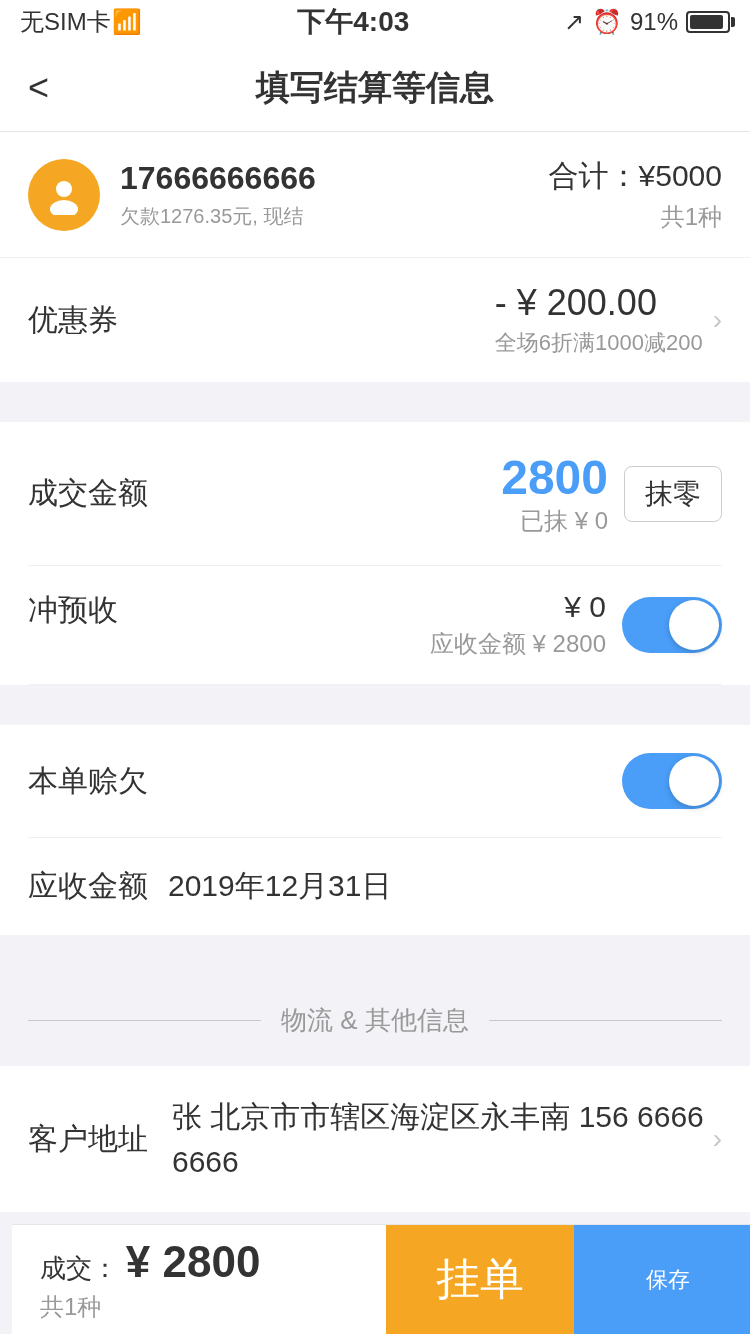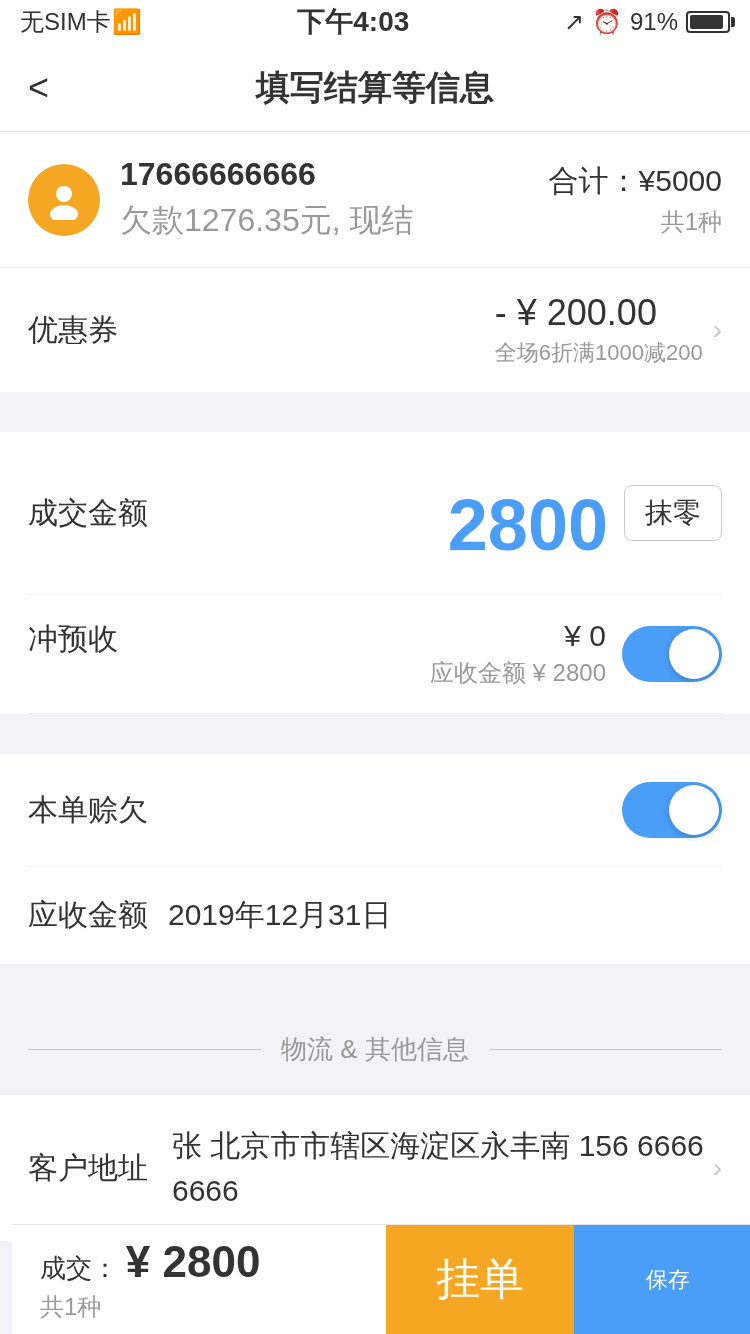--- a/index.html
+++ b/index.html
@@ -107,21 +107,21 @@
       background: #f5a623;
       display: flex; align-items: center; justify-content: center;
       font-size: 36px; color: #fff;
     }
     .customer-info .phone {
       font-size: 32px;
       font-weight: 600;
       color: #333;
     }
     .customer-info .debt {
-      font-size: 32px;
+      font-size: 20px;
       color: #999;
       margin-top: 6px;
     }
     .customer-right {
       text-align: right;
     }
     .customer-right .total-amount {
       font-size: 30px;
       color: #333;
     }
@@ -194,24 +194,23 @@
       white-space: nowrap;
     }
     .form-value-area {
       display: flex;
       align-items: center;
       gap: 16px;
     }
 
     
     .deal-amount-value {
-      font-size: 72px;
+      font-size: 48px;
       font-weight: 600;
       color: #4a9ef8;
-      margin-top: 24px;
     }
     .round-btn {
       border: 1px solid #ccc;
       border-radius: 8px;
       padding: 8px 20px;
       font-size: 28px;
       color: #333;
       background: #fff;
       cursor: pointer;
     }
@@ -446,20 +445,21 @@
 
   <div class="section-divider"></div>
 
   <div class="form-section card">
 
     <div class="form-row">
       <span class="form-label">成交金额</span>
       <div class="form-value-area">
         <div class="deal-amount-col">
           <div class="deal-amount-value">2800</div>
+          <div class="deal-sub">已抹  ¥ 0</div>
         </div>
         <button class="round-btn">抹零</button>
       </div>
     </div>
 
     <div class="chong-row">
       <span class="form-label">冲预收</span>
       <div class="chong-right">
         <div class="chong-amount-col">
           <div class="chong-amount">¥ 0</div>

